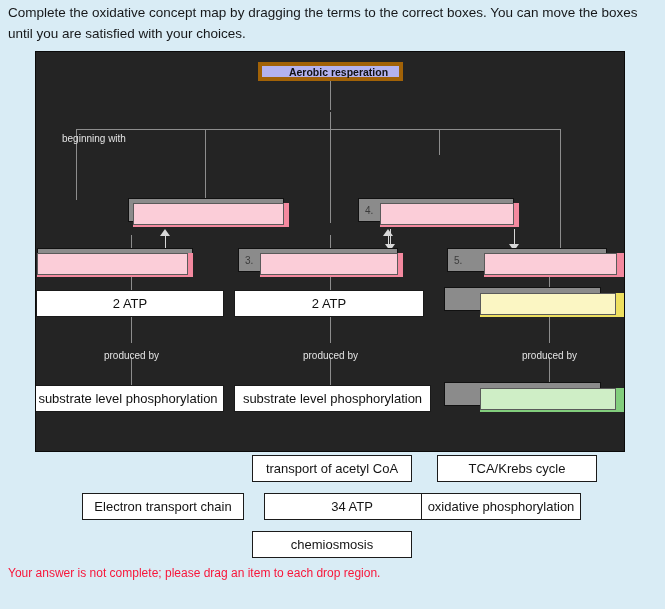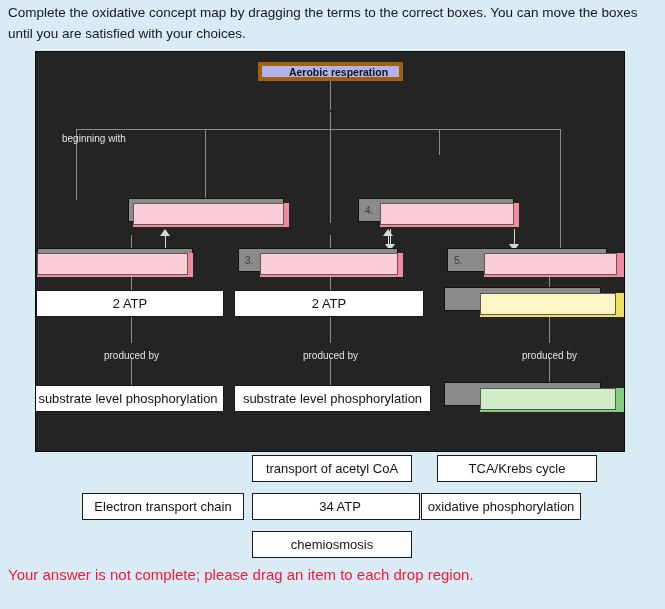--- a/index.html
+++ b/index.html
@@ -170,21 +170,21 @@
     display: flex;
     align-items: center;
     justify-content: center;
   }
 
   
   #error-msg {
     position: absolute;
     left: 8px;
     top: 566px;
-    font-size: 15px;
+    font-size: 12px;
     color: #f8163a;
   }
 </style>
 </head>
 <body>
 
 <div id="instructions">Complete the oxidative concept map by dragging the terms to the correct boxes. You can move the boxes until you are satisfied with your choices.</div>
 
 <div id="concept-map">
   <div id="map-canvas">
@@ -296,17 +296,17 @@
       <div class="shadow" style="left:36px; top:6px; width:146px;"></div>
       <div class="fill" style="left:36px; top:6px; width:136px;"></div>
     </div>
 
   </div>
 </div>
 
 <div class="term" style="left:252px; top:455px; width:160px;">transport of acetyl CoA</div>
 <div class="term" style="left:437px; top:455px; width:160px;">TCA/Krebs cycle</div>
 <div class="term" style="left:82px; top:493px; width:162px;">Electron transport chain</div>
-<div class="term" style="left:252px; top:493px; width:168px;padding-left:8px;">34 ATP</div>
+<div class="term" style="left:264px; top:493px; width:168px;padding-left:8px;">34 ATP</div>
 <div class="term" style="left:421px; top:493px; width:160px;">oxidative phosphorylation</div>
 <div class="term" style="left:252px; top:531px; width:160px;">chemiosmosis</div>
 
 <div id="error-msg">Your answer is not complete; please drag an item to each drop region.</div>
 
 </body></html>

